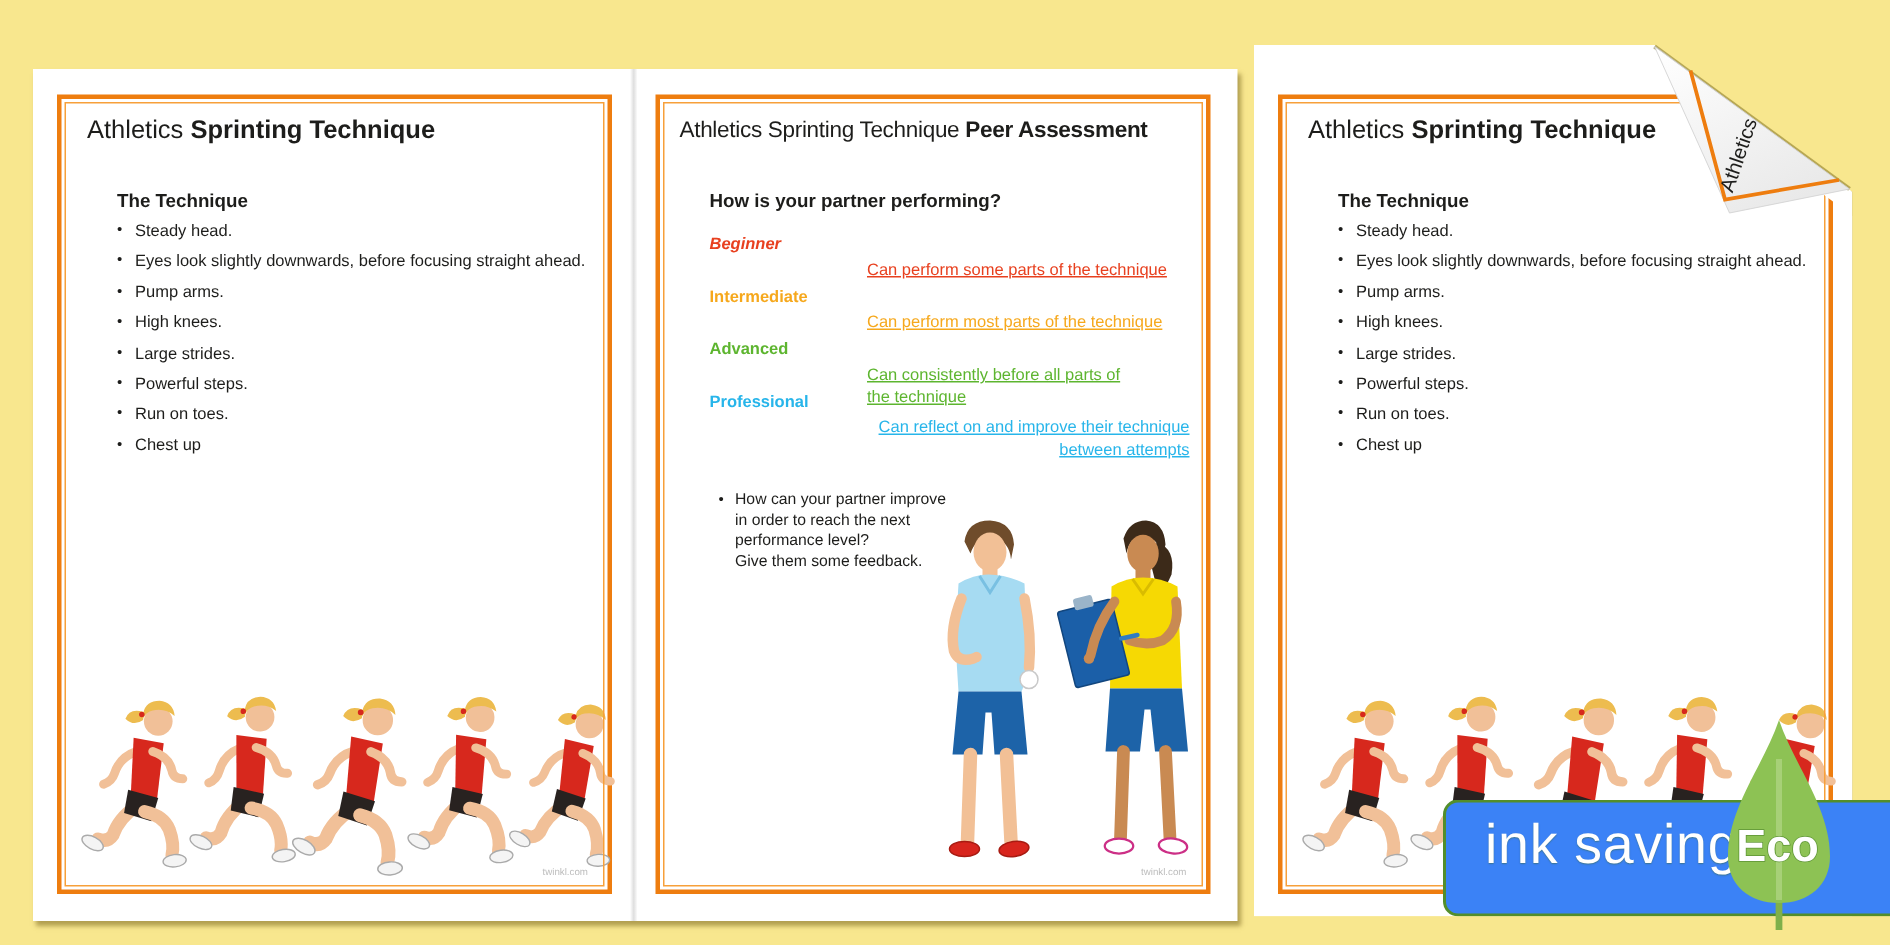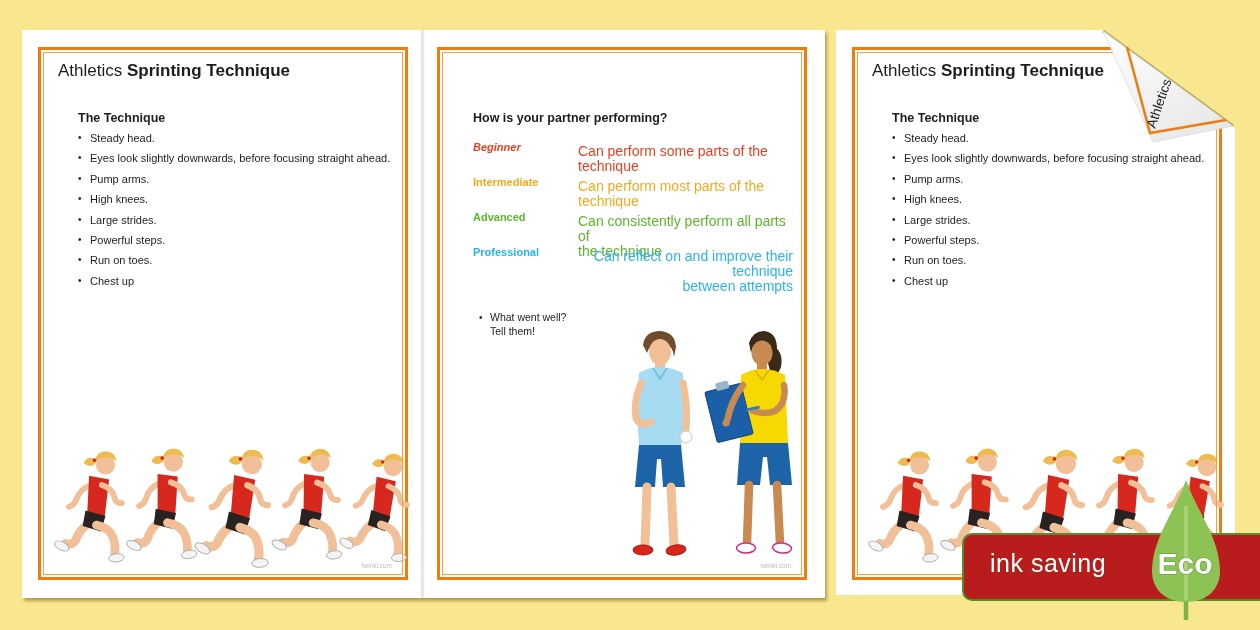--- a/index.html
+++ b/index.html
@@ -2,21 +2,21 @@
 <html><head>
 <meta charset="utf-8">
 <style>
   * { margin:0; padding:0; box-sizing:border-box; }
   html,body { width:1260px; height:630px; }
   body { font-family:"Liberation Sans","DejaVu Sans",sans-serif; }
 
   .stage { position:relative; width:1260px; height:630px; background:#f8e78e; overflow:hidden; }
 
   
-  .sheet { position:absolute; background:#ffffff; box-shadow:2px 3px 3px rgba(120,100,30,.55); }
+  .sheet { position:absolute; background:#ffffff; box-shadow:2px 3px 3px rgba(120,100,30,.55);margin-top:16px; }
   .sheet1 { left:22px; top:30px; width:803px; height:568px; }
   .sheet2 { left:836px; top:30px; width:399px; height:565px;
             clip-path:polygon(0 0, 267px 0, 399px 98px, 100% 100%, 0 100%); box-shadow:none; }
   .sheet2-shadow { position:absolute; left:836px; top:30px; width:399px; height:565px;
             clip-path:polygon(0 0, 267px 0, 399px 98px, 100% 100%, 0 100%);
             box-shadow:2px 3px 3px rgba(120,100,30,.55); background:#fff; }
   .crease { position:absolute; left:398px; top:0; width:5px; height:100%;
             background:linear-gradient(90deg, rgba(0,0,0,0), rgba(0,0,0,.13), rgba(0,0,0,0)); }
 
   
@@ -43,37 +43,37 @@
   .runner { position:absolute; width:82px; height:130px; }
   .runner.p1 { left:0; top:2px; }
   .runner.p2 { left:70px; top:0; transform:rotate(-3deg); }
   .runner.p3 { left:144px; top:3px; transform:scale(1.06) rotate(2deg); }
   .runner.p4 { left:216px; top:0; transform:rotate(-2deg); }
   .runner.p5 { left:286px; top:2px; transform:scale(.97) rotate(3deg); }
 
   
   .level { position:absolute; left:33px; width:320px; }
   .level .lv-label { position:absolute; left:0; top:0; font-size:11px; font-weight:700; }
-  .level .lv-desc  { position:absolute; left:105px; top:3px; width:215px; font-size:14px; line-height:15px; white-space:pre-line; }
+  .level .lv-desc  { position:absolute; left:105px; top:16px; width:215px; font-size:11px; line-height:15px; white-space:pre-line;text-decoration:underline; }
   .lv0 { top:91px; } .lv1 { top:126px; } .lv2 { top:161px; } .lv3 { top:196px; }
 
   .fb-list { position:absolute; left:50px; top:261px; width:180px; list-style:none; }
   .fb-list li { position:relative; font-size:10.5px; line-height:13.5px; color:#1d1d1b;
                 white-space:pre-line; margin-bottom:8px; }
   .fb-list li::before { content:"•"; position:absolute; left:-11px; top:0; font-size:10px; }
 
   .peer-illo { position:absolute; left:163px; top:273px; width:210px; height:255px; }
 
   
   .fold { position:absolute; left:1095px; top:25px; width:150px; height:130px; z-index:3; }
 
   
-  .eco-bar { position:absolute; left:962px; top:533px; width:298px; height:68px; z-index:4;
-             background:#b91c1c; border:2px solid #538e2b; border-right:none;
-             border-radius:10px 0 0 10px; color:#fff; font-size:25px;
+  .eco-bar { position:absolute; left:962px; top:533px; width:298px; height:78px; z-index:4;
+             background:#3b82f6; border:2px solid #538e2b; border-right:none;
+             border-radius:10px 0 0 10px; color:#fff; font-size:37px;
              line-height:56px; padding-left:26px; letter-spacing:.5px;
              text-shadow:0 1px 1px rgba(60,100,20,.45); }
   .eco-leaf { position:absolute; left:1140px; top:476px; width:92px; height:150px; z-index:5; }
 
   .hidden-defs { position:absolute; width:0; height:0; overflow:hidden; }
 </style>
 </head>
 <body>
 
 <svg class="hidden-defs" aria-hidden="true">
@@ -135,44 +135,47 @@
             <use href="#runner-shape"></use>
           </svg>
         <svg class="runner p5" viewBox="0 0 90 132">
             <use href="#runner-shape"></use>
           </svg>
       </div>
       <div class="watermark">twinkl.com</div>
     </div>
 
     <div class="frame frame-m">
+      <div class="title"><span>Athletics Sprinting Technique</span> <b>Peer Assessment</b></div>
       <div class="subhead" style="left:33px;">How is your partner performing?</div>
 
       <div class="level lv0">
         <span class="lv-label" style="color: rgb(232, 64, 31); font-style: italic;">Beginner</span>
         <span class="lv-desc" style="color: rgb(232, 64, 31);">Can perform some parts of the technique</span>
       </div>
       <div class="level lv1">
         <span class="lv-label" style="color: rgb(246, 168, 28);">Intermediate</span>
         <span class="lv-desc" style="color: rgb(246, 168, 28);">Can perform most parts of the technique</span>
       </div>
       <div class="level lv2">
         <span class="lv-label" style="color: rgb(93, 181, 47);">Advanced</span>
-        <span class="lv-desc" style="color: rgb(93, 181, 47);">Can consistently perform all parts of
+        <span class="lv-desc" style="color: rgb(93, 181, 47);">Can consistently before all parts of
 the technique</span>
       </div>
       <div class="level lv3">
         <span class="lv-label" style="color: rgb(39, 181, 234);">Professional</span>
         <span class="lv-desc" style="color: rgb(39, 181, 234); text-align: right;">Can reflect on and improve their technique
 between attempts</span>
       </div>
 
       <ul class="fb-list">
-        <li>What went well?
-Tell them!</li>
+        <li>How can your partner improve
+in order to reach the next
+performance level?
+Give them some feedback.</li>
       </ul>
 
       <svg class="peer-illo" viewBox="0 0 210 255">
 
         <path d="M40 22 Q42 8 57 8 Q72 9 73 24 L71 34 Q70 22 60 20 Q48 18 44 30 Z" fill="#6f4c2b"></path>
         <ellipse cx="57" cy="29" rx="11" ry="13" fill="#f2c096"></ellipse>
         <rect x="52" y="38" width="10" height="10" fill="#f2c096"></rect>
         <path d="M36 50 Q46 44 56 44 Q68 44 80 50 L82 100 Q81 116 78 122 L36 122 Q33 86 36 50 Z" fill="#a6dbf2"></path>
         <path d="M50 45 L57 56 L64 45" stroke="#79c0e2" stroke-width="2" fill="none"></path>
         <path d="M38 60 Q30 80 33 95 Q36 103 46 100" stroke="#f2c096" stroke-width="7" fill="none" stroke-linecap="round"></path>

